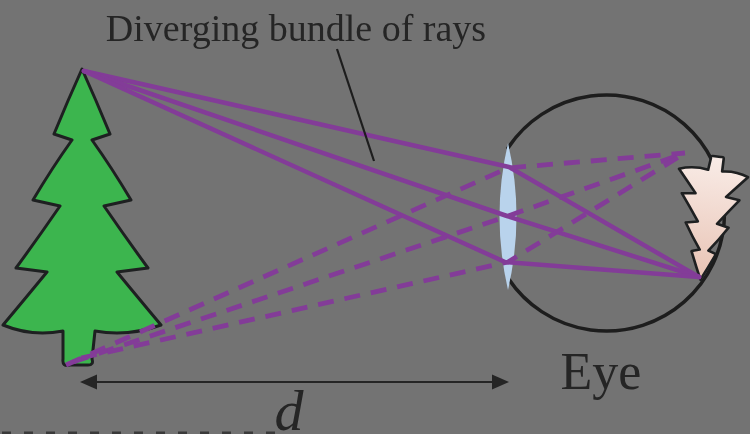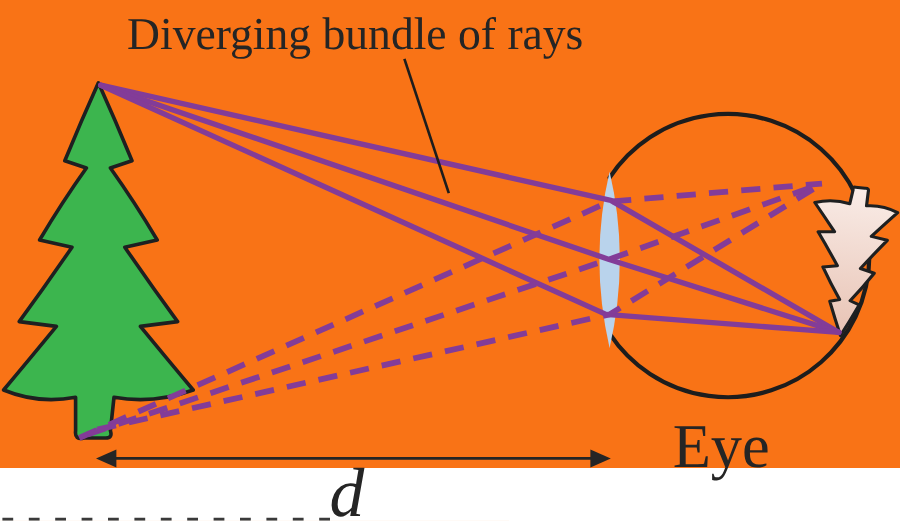--- a/index.html
+++ b/index.html
@@ -7,22 +7,22 @@
     padding: 0;
     background: #ffffff;
     width: 750px;
     height: 434px;
     overflow: hidden;
     font-family: "Liberation Serif", serif;
   }
   #stage {
     position: relative;
     width: 750px;
-    height: 390px;
-    background: #f97316;
+    height: 434px;
+    background: #737373;
     text-decoration: underline;
   }
   svg { display: block; }
   .label-text {
     fill: #252525;
     font-family: "Liberation Serif", serif;
   }
   .title-text   { font-size: 38px; }
   .eye-text     { font-size: 52px; }
   .dist-text    { font-size: 58px; font-style: italic; }

